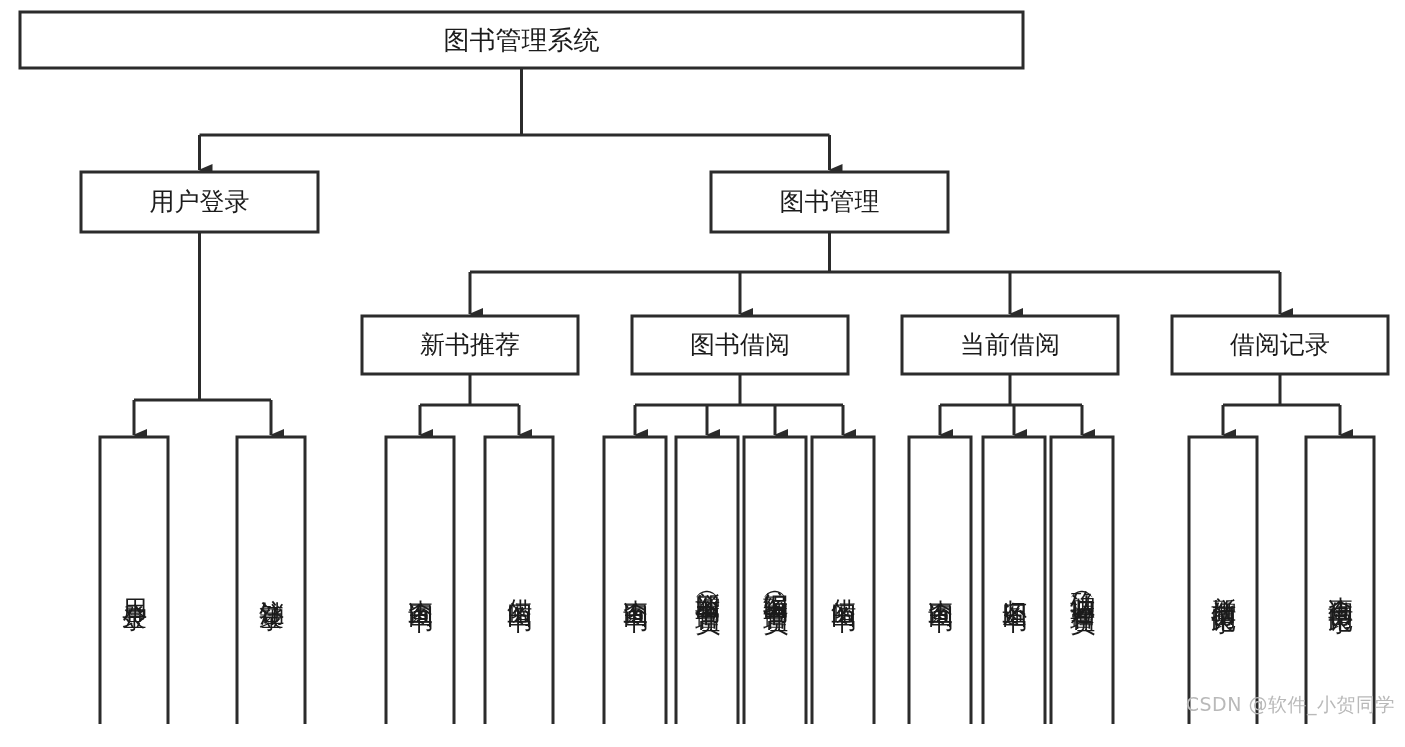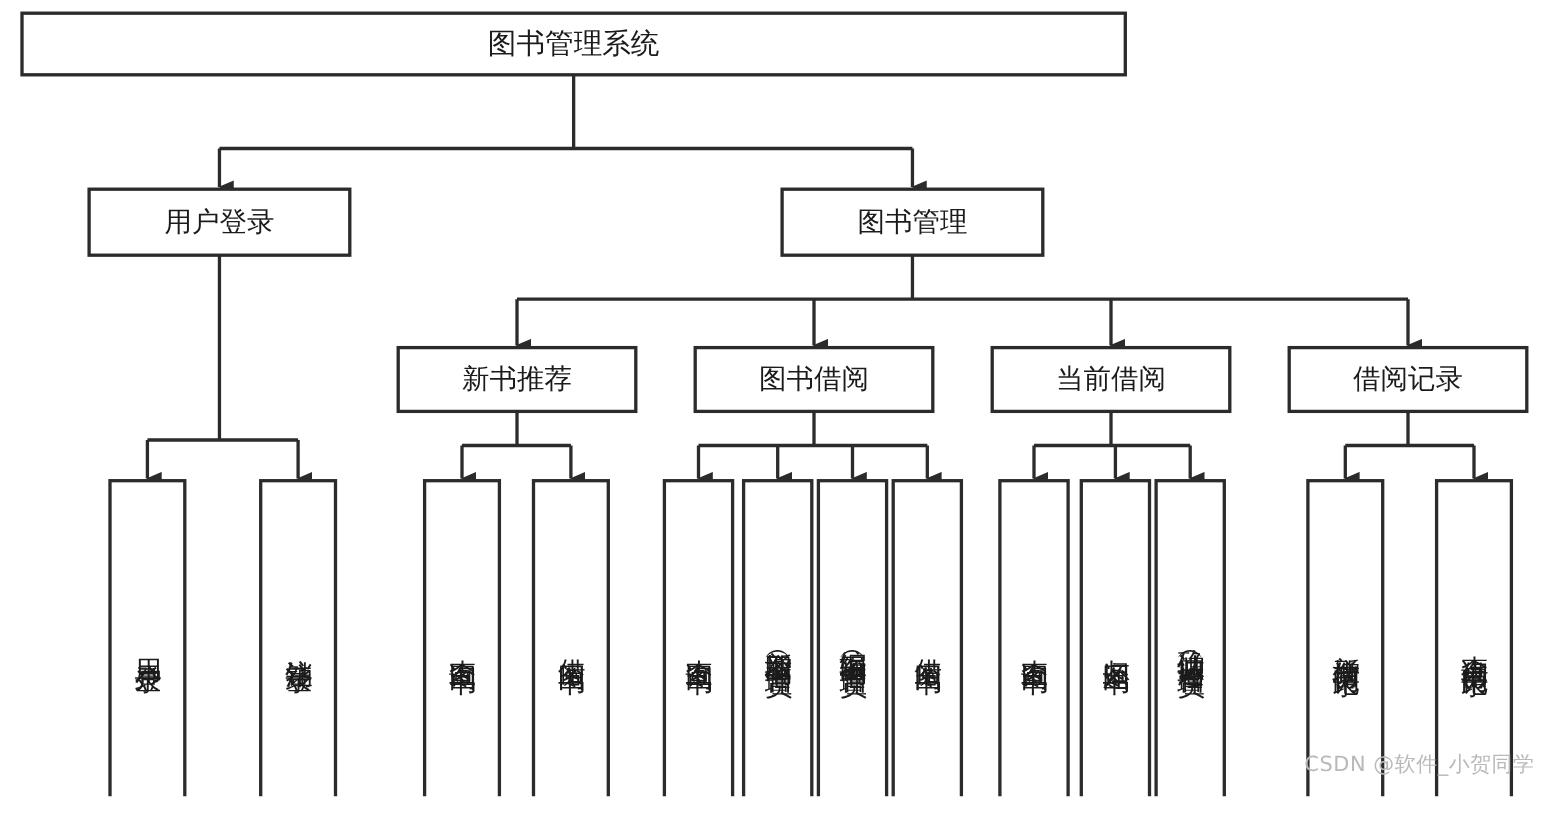--- a/index.html
+++ b/index.html
@@ -66,21 +66,21 @@
     font-size: 25px;
     line-height: 1.06;
     color: #1b1b1b;
     letter-spacing: 3px;
     white-space: nowrap;
     text-align: center;
   }
   .watermark {
     position: absolute;
     right: 10px;
-    bottom: 16px;
+    bottom: 6px;
     font-family: "DejaVu Sans", "Liberation Sans", sans-serif;
     font-size: 19px;
     color: #b9b9b9;
     white-space: nowrap;
     letter-spacing: 0.5px;
   }
 </style>
 </head>
 <body>
 

